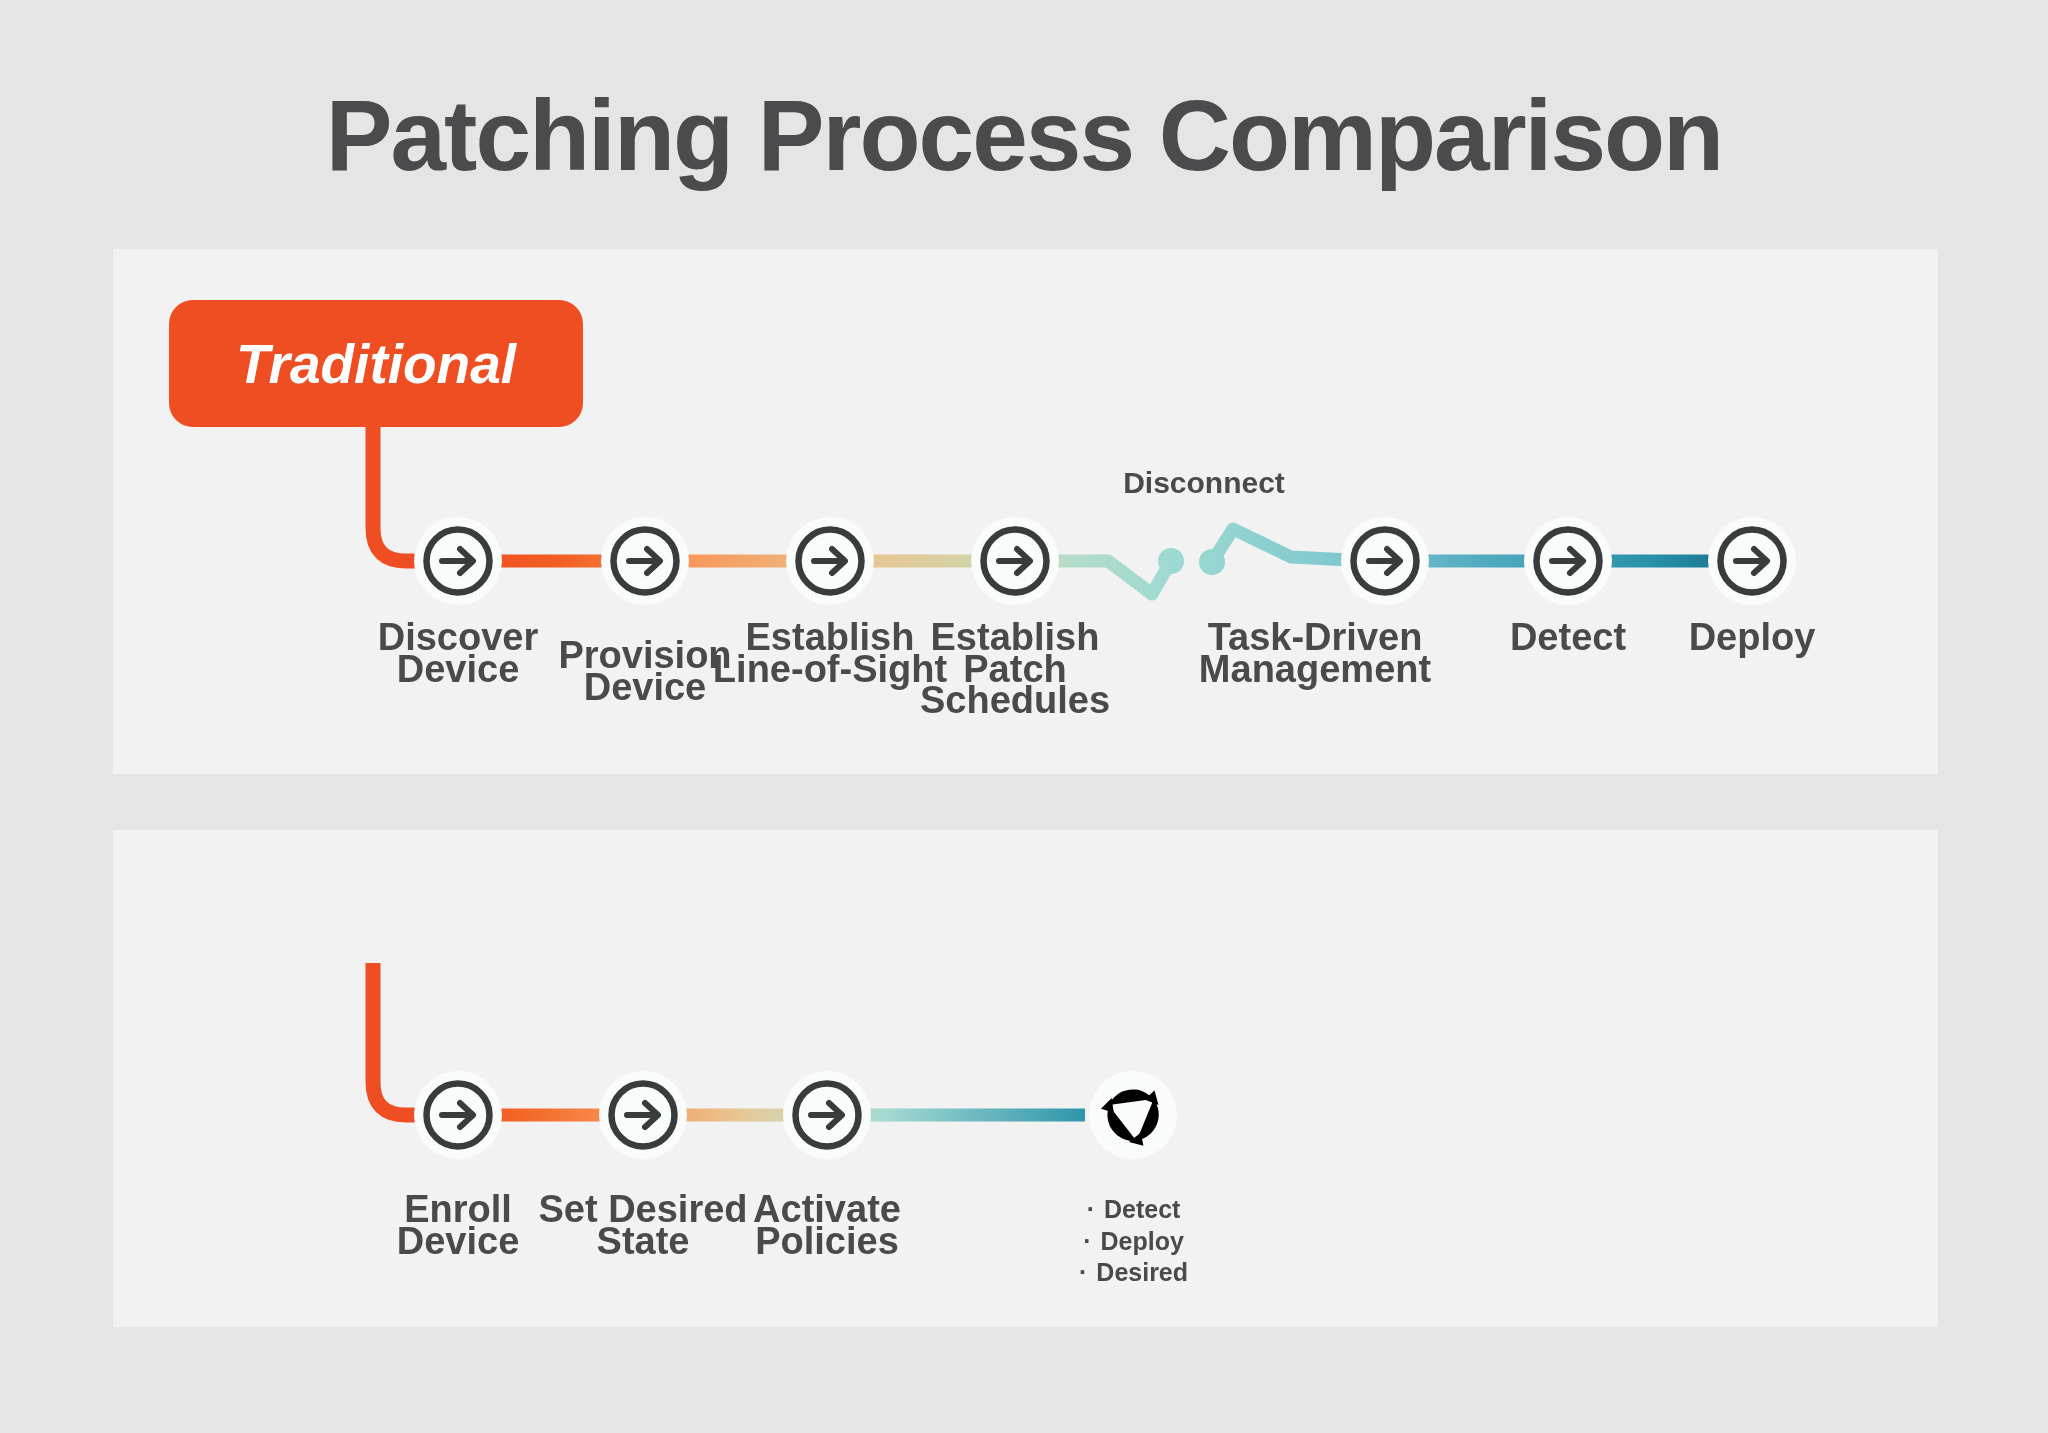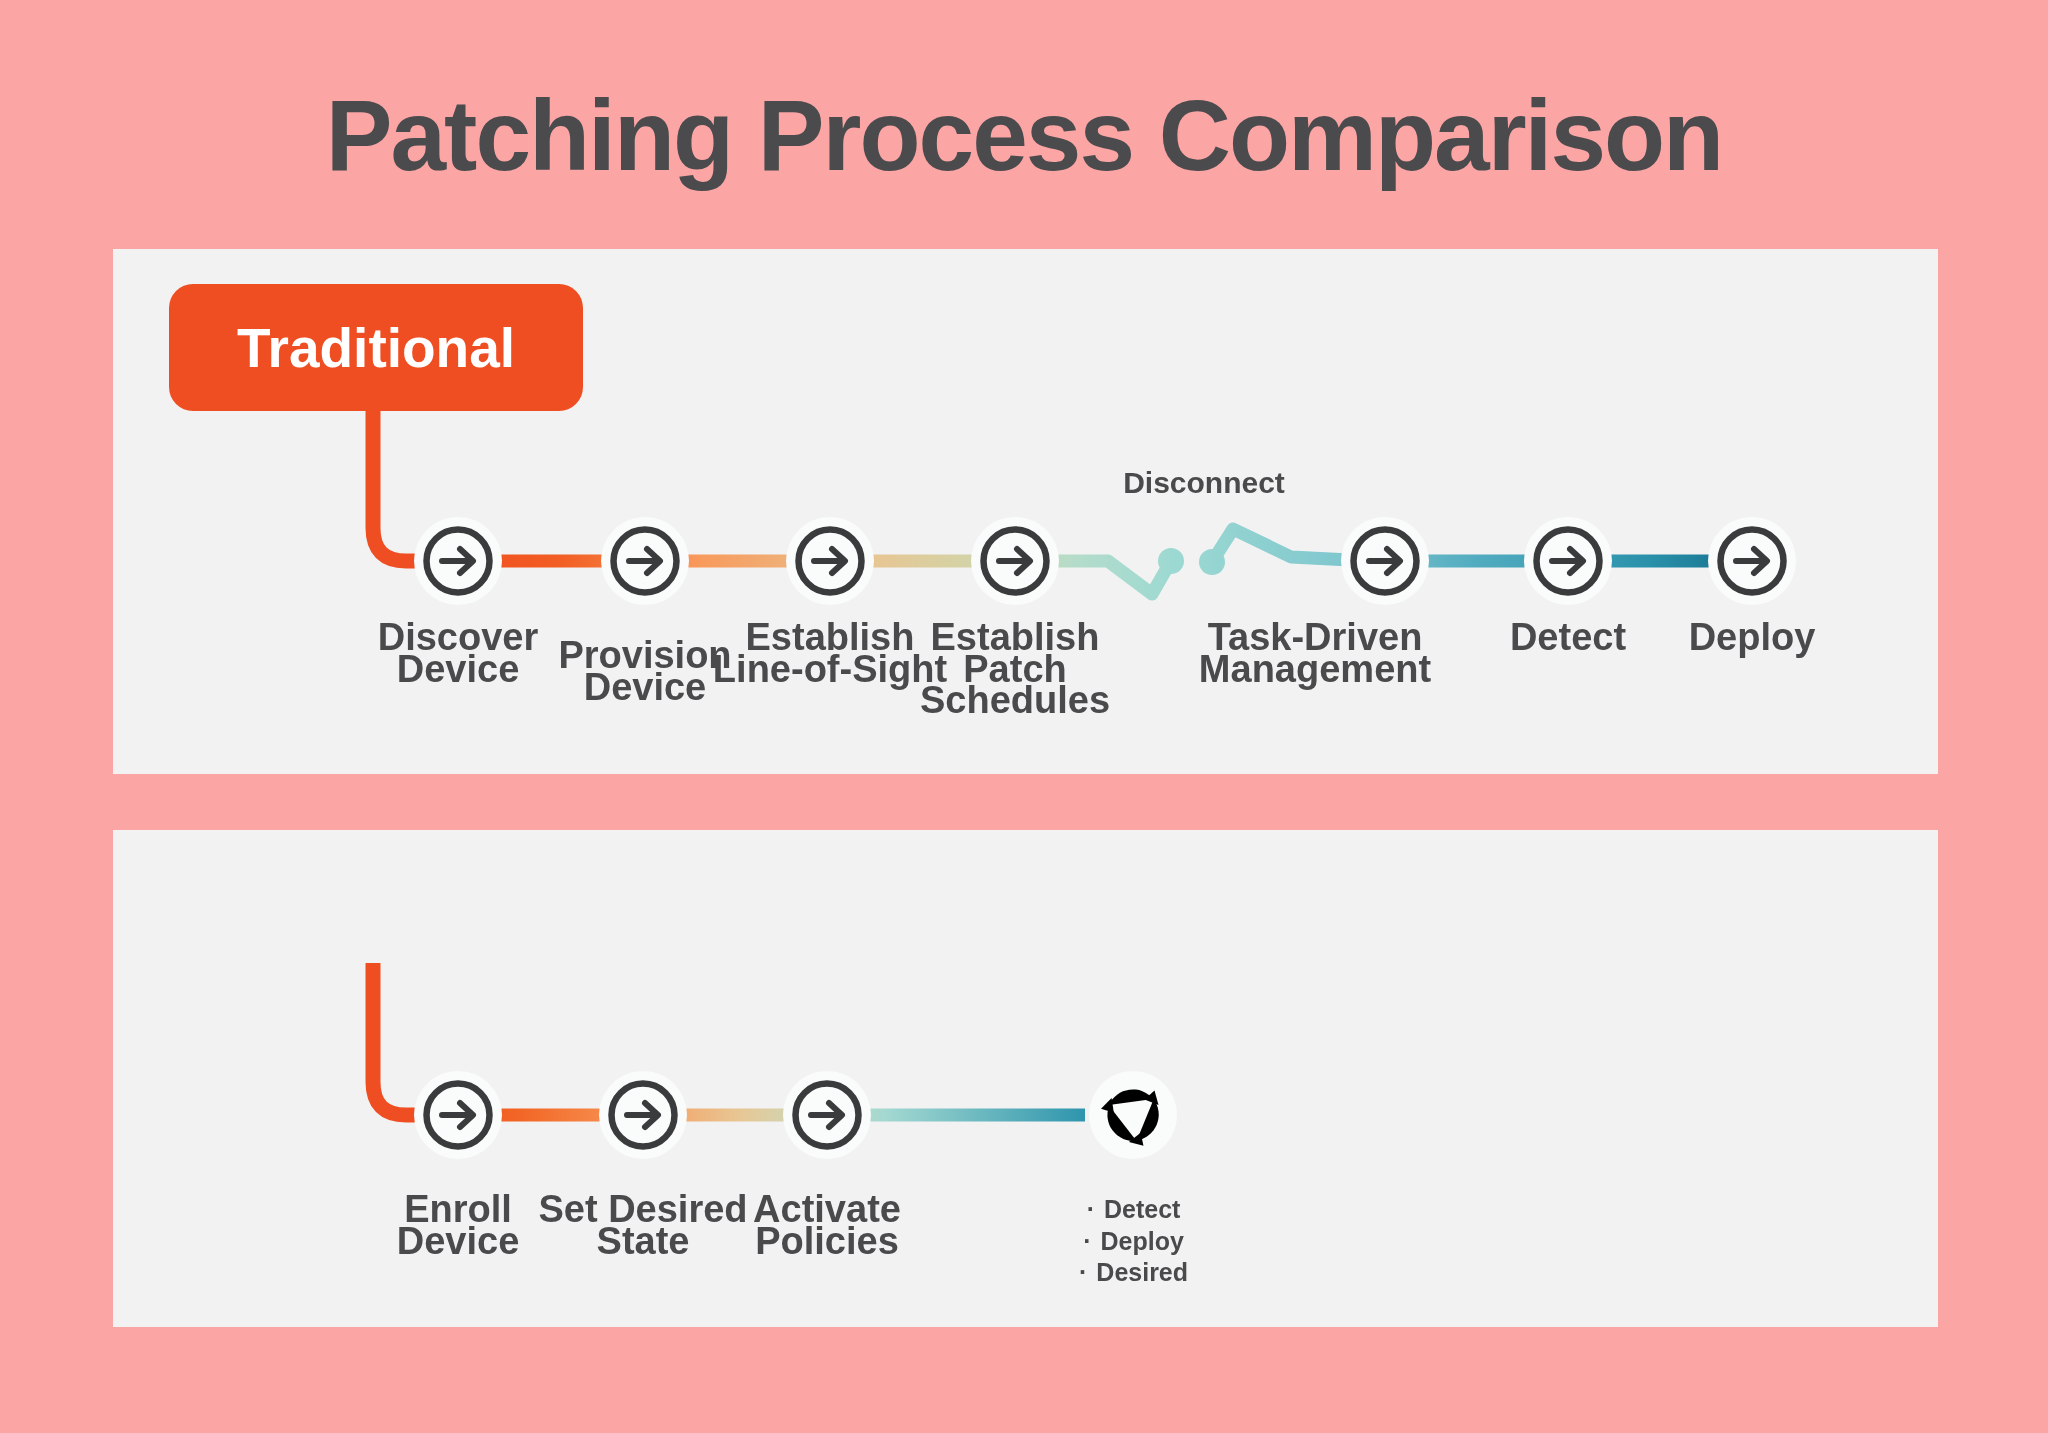--- a/index.html
+++ b/index.html
@@ -1,25 +1,25 @@
 <!DOCTYPE html>
 <html><head>
 <meta charset="utf-8">
 <style>
   html,body{margin:0;padding:0;background:#ffffff;}
-  .canvas{position:relative;width:2048px;height:1433px;background:#fca5a5;overflow:hidden;
+  .canvas{position:relative;width:2048px;height:1433px;background:#e5e5e5;overflow:hidden;
           font-family:"Liberation Sans","DejaVu Sans",sans-serif;}
   .title{position:absolute;left:0;top:78px;width:100%;margin:0;text-align:center;
          font-size:100px;font-weight:bold;letter-spacing:-2px;color:#4B4B4D;}
   .panel{position:absolute;left:113px;width:1825px;background:#F2F2F2;}
   .panel-traditional{top:249px;height:525px;}
   .panel-modern{top:830px;height:497px;}
   .flow-box{position:absolute;left:169px;width:414px;height:127px;background:#EF4E23;
             border-radius:24px;display:flex;align-items:center;justify-content:center;}
-  .box-traditional{top:284px;}
+  .box-traditional{top:300px;font-style:italic;}
   .box-modern{top:843px;}
   .flow-box span{color:#ffffff;font-weight:bold;font-size:55px;letter-spacing:0px;}
   svg.overlay{position:absolute;left:0;top:0;}
   .node .halo{fill:#FAFBFB;}
   .node .ring{fill:#FAFBFB;stroke:#3A3B3C;stroke-width:6.5px;}
   .node .arr{fill:none;stroke:#3A3B3C;stroke-width:6px;stroke-linecap:round;stroke-linejoin:round;}
   .drop{fill:none;stroke:#EF4E23;stroke-width:15px;}
   .breakline{fill:none;stroke-width:13px;stroke-linejoin:round;}
   .step-label{position:absolute;transform:translateX(-50%);text-align:center;
               font-size:38px;font-weight:bold;line-height:31.5px;color:#4A4A4C;white-space:pre-line;}

